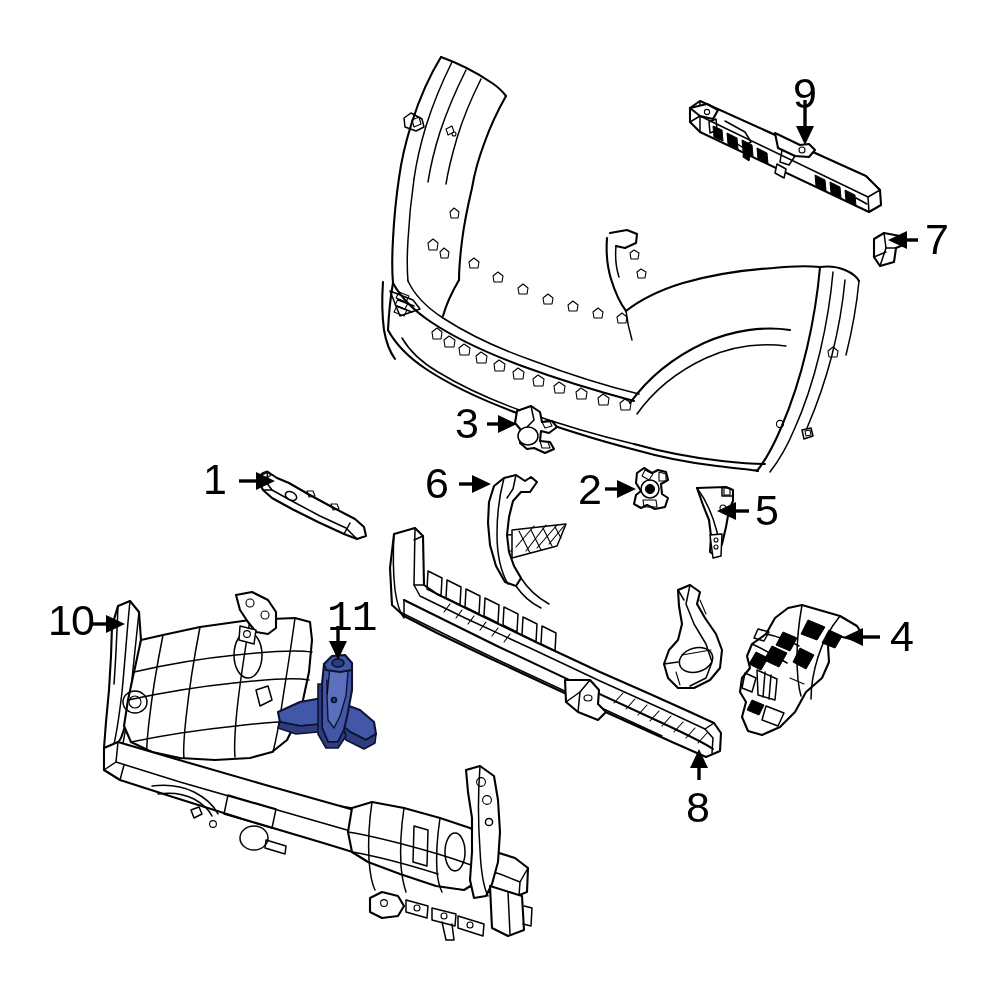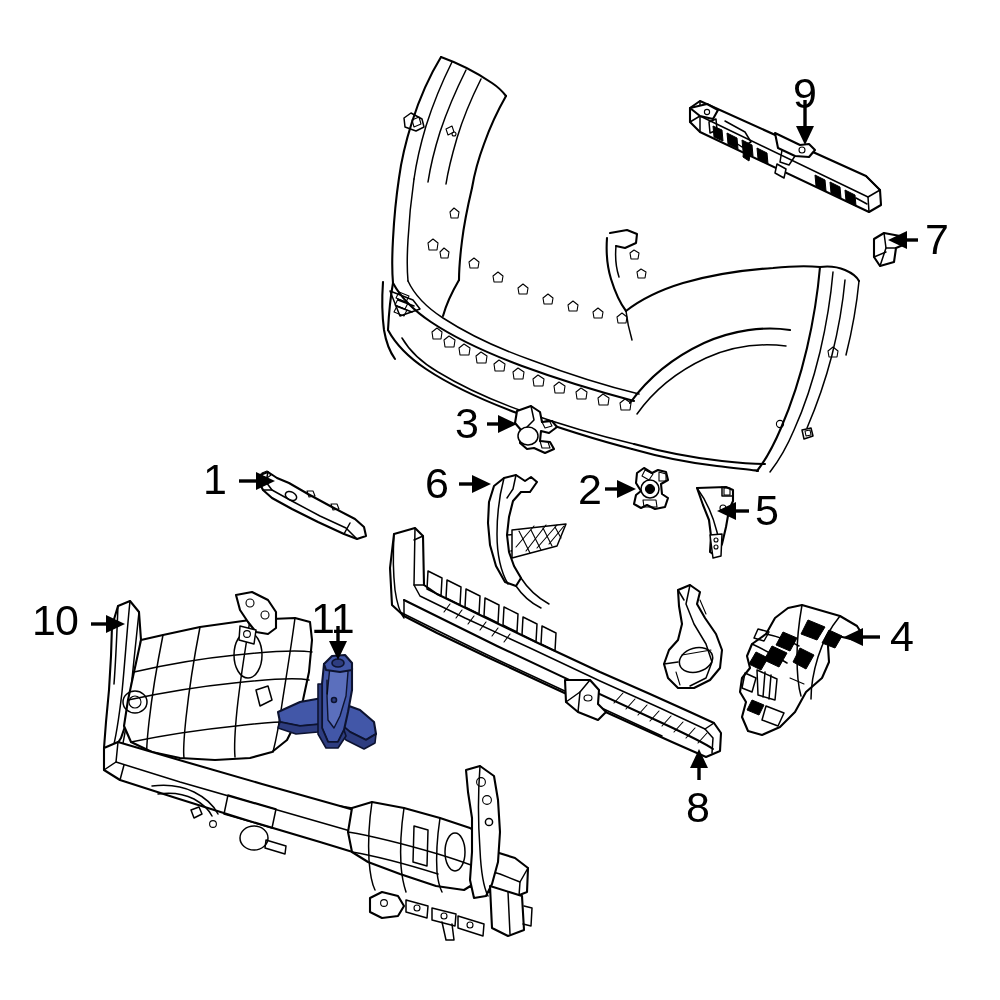--- a/index.html
+++ b/index.html
@@ -500,16 +500,16 @@
 
   <div class="callout-label" style="left:203px; top:458px;">1</div>
   <div class="callout-label" style="left:578px; top:468px;">2</div>
   <div class="callout-label" style="left:455px; top:402px;">3</div>
   <div class="callout-label" style="left:890px; top:615px;">4</div>
   <div class="callout-label" style="left:755px; top:489px;">5</div>
   <div class="callout-label" style="left:425px; top:462px;">6</div>
   <div class="callout-label" style="left:925px; top:218px;">7</div>
   <div class="callout-label" style="left:686px; top:786px;">8</div>
   <div class="callout-label" style="left:793px; top:72px;">9</div>
-  <div class="callout-label" style="left:32px; top:599px;">10</div>
-  <div class="callout-label" style="left:311px; top:597px;">11</div>
+  <div class="callout-label" style="left:48px; top:599px;">10</div>
+  <div class="callout-label" style="left:327px; top:597px;font-family:Liberation Mono, monospace;">11</div>
 
 </div>
 
 </body></html>

